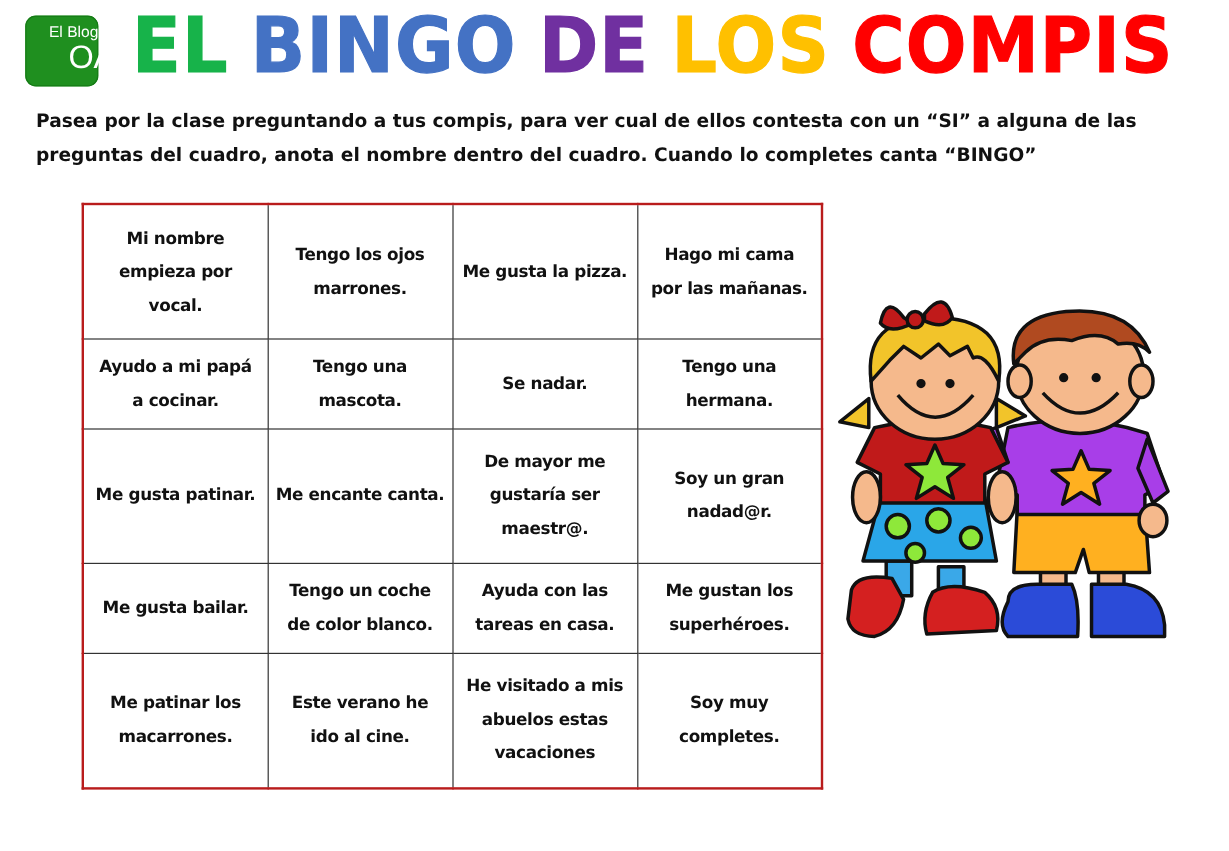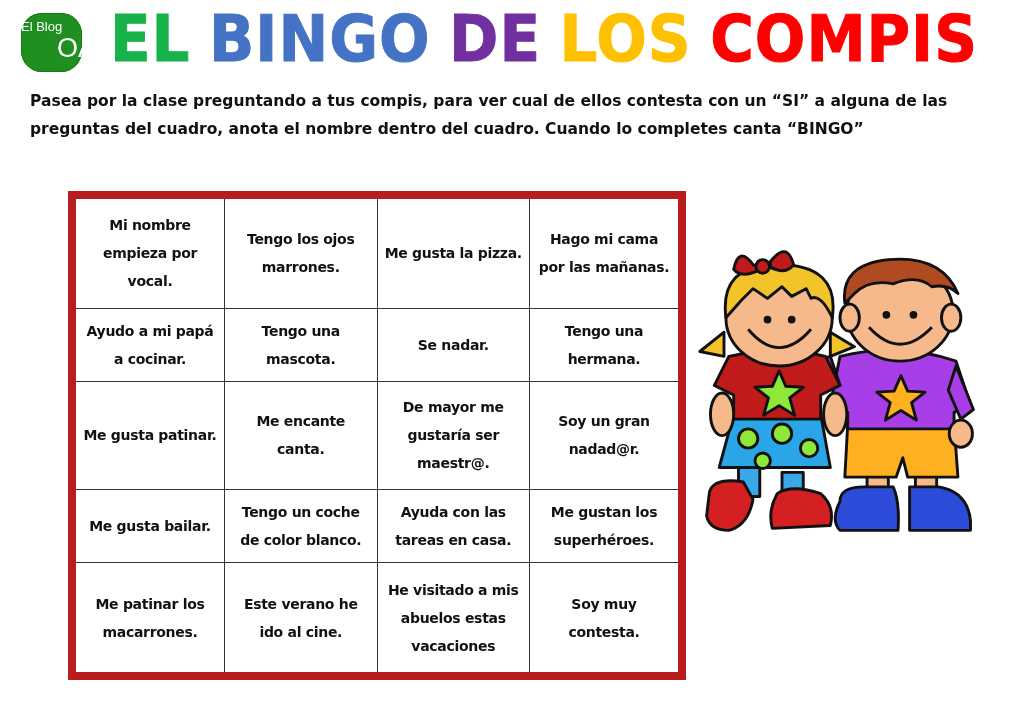--- a/index.html
+++ b/index.html
@@ -1,28 +1,28 @@
 <!DOCTYPE html>
 <html><head>
 <meta charset="utf-8">
 <style>
   html, body { margin:0; padding:0; background:#ffffff; }
   body { width:1024px; height:709px; position:relative; overflow:hidden; font-family:"DejaVu Sans", sans-serif; }
-  .logo { position:absolute; left:21px; top:13px; width:61px; height:59px; background:#1f8f1f; border-radius:21px;
-          box-shadow: inset 0 0 0 1px #167a16; color:#fff; text-align:left; }
+  .logo { position:absolute; left:21px; top:13px; width:61px; height:59px; background:#1f8f1f; border-radius:9px;
+          box-shadow: inset 0 0 0 1px #167a16; color:#fff; text-align:right; }
   .logo .l1 { font-family:"Liberation Sans", sans-serif; font-size:13px; line-height:14px; padding-top:7px; }
   .logo .l2 { font-family:"Liberation Sans", sans-serif; font-size:27px; line-height:28px;margin-left:36px; }
   .title { position:absolute; left:110px; top:2px; width:840px; height:74px; display:flex; align-items:center;
            font-family:"DejaVu Sans", sans-serif; font-weight:900; font-size:64px; letter-spacing:1px; white-space:nowrap;
            transform: scaleX(0.93); transform-origin:left center; }
   .title span { font-weight:bold; margin-right:20px; -webkit-text-stroke:1px currentColor; }
   .instr { position:absolute; left:30px; top:87px; width:964px; font-family:"DejaVu Sans", sans-serif;
            font-weight:bold; font-size:15.5px; line-height:28px; color:#111; }
   table.bingo { position:absolute; left:68px; top:169px; width:618px; height:489px; border-collapse:collapse;
-                border:8px solid #b91c1c; table-layout:fixed;margin-top:22px; }
+                border:2px solid #b91c1c; table-layout:fixed; }
   table.bingo td { border:1.5px solid #333; text-align:center; vertical-align:middle; padding:0 6px;
                    font-family:"DejaVu Sans", sans-serif; font-weight:bold; font-size:14px; line-height:28px; color:#111;
                    white-space:pre-line; letter-spacing:-0.3px; }
   .kids { position:absolute; left:695px; top:240px; width:290px; height:310px; }
 </style>
 </head>
 <body>
 
 <div class="logo">
   <div class="l1">El Blog</div>
@@ -83,21 +83,21 @@
   </tr>
   <tr>
     <td>Me patinar los
 macarrones.</td>
     <td>Este verano he
 ido al cine.</td>
     <td>He visitado a mis
 abuelos estas
 vacaciones</td>
     <td>Soy muy
-contesta.</td>
+completes.</td>
   </tr>
 </tbody>
   </table>
 
 <svg class="kids" viewBox="0 0 300 320" xmlns="http://www.w3.org/2000/svg">
   <g stroke="#111" stroke-width="3" stroke-linejoin="round">
 
     <g>
 
       <rect x="178" y="240" width="22" height="30" fill="#f5b98c"></rect>

